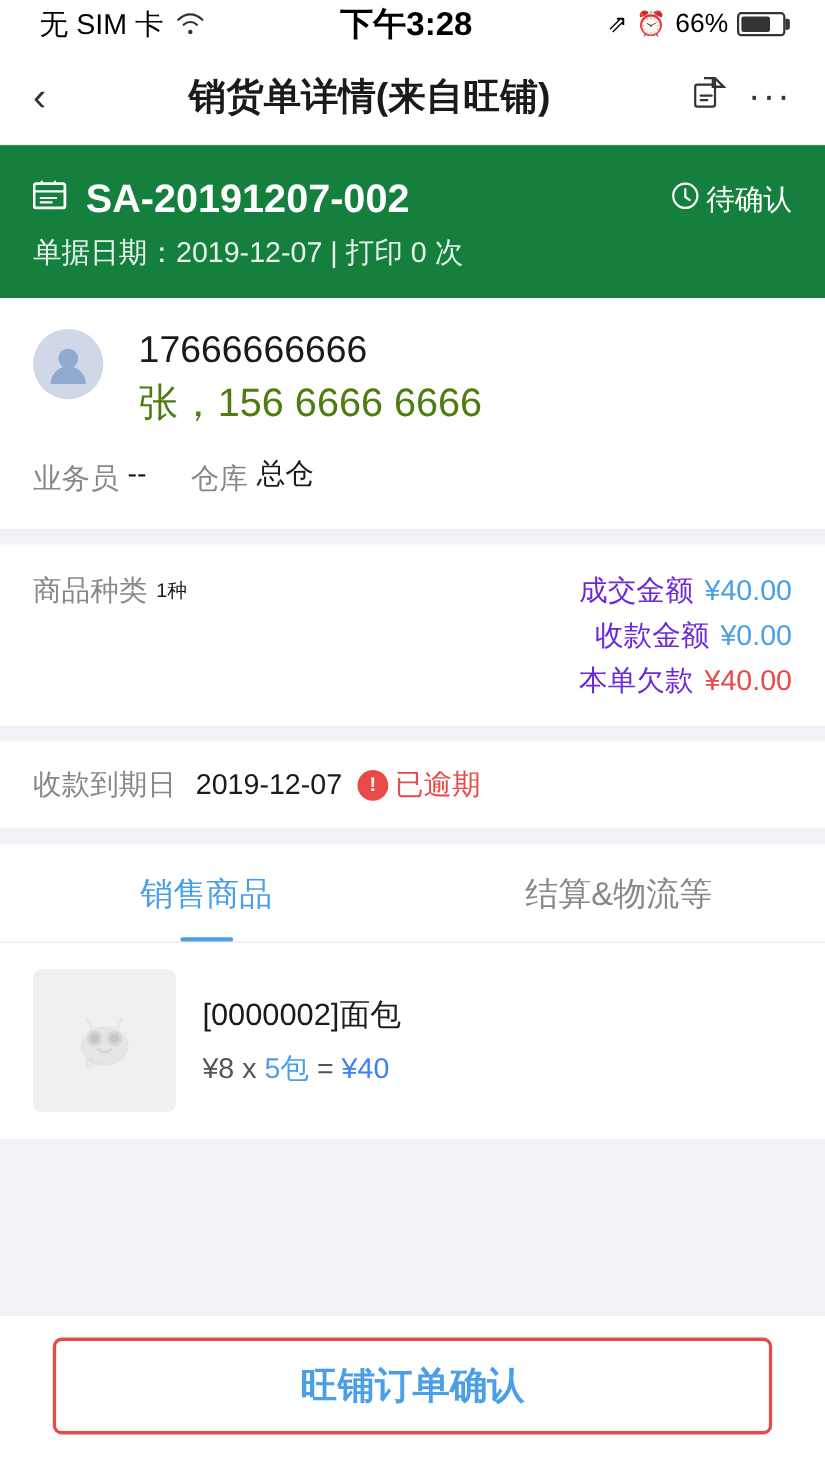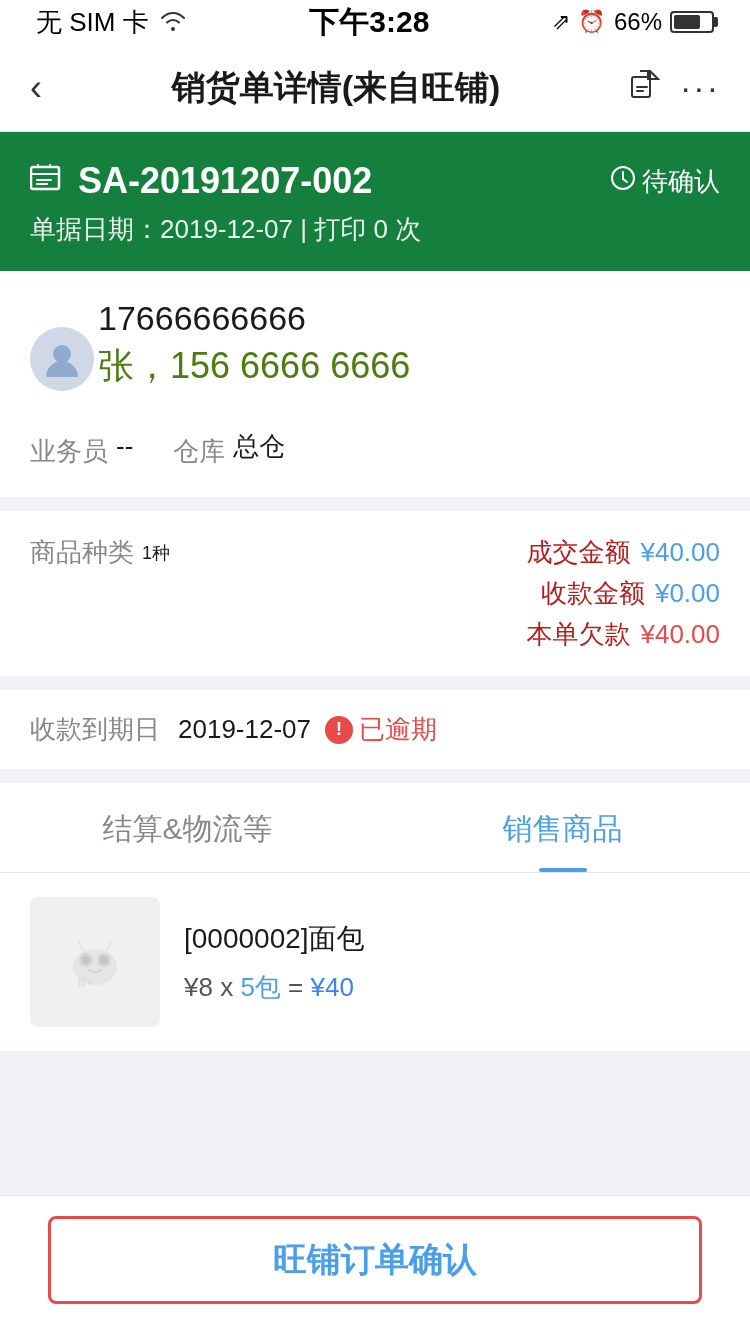--- a/index.html
+++ b/index.html
@@ -91,22 +91,22 @@
 
     
     .white-section {
       background: #fff;
       margin-bottom: 14px;
       padding: 28px 30px;
     }
 
     
     .customer-row {
-      display: flex; align-items: flex-end; gap: 4px;
-      margin-bottom: 32px;
+      display: flex; align-items: flex-start; gap: 32px;
+      margin-bottom: 16px;
     }
     .avatar {
       width: 64px; height: 64px; border-radius: 50%;
       background: #d0d8e8;
       display: flex; align-items: center; justify-content: center;
       font-size: 32px; color: #7a8fab; flex-shrink: 0;
     }
     .customer-info { flex: 1; }
     .customer-phone {
       font-size: 34px; font-weight: 500; color: #1a1a1a; margin-bottom: 4px;
@@ -138,21 +138,21 @@
       display: flex; align-items: center;
     }
     .goods-type-label { font-size: 26px; color: #888; }
     .goods-type-value { font-size: 18px; color: #1a1a1a; margin-left: 8px; }
     .amount-right {
       display: flex; flex-direction: column; align-items: flex-end; gap: 6px;
     }
     .amount-item {
       display: flex; align-items: center; gap: 10px;
     }
-    .amount-item-label { font-size: 26px; color: #b91c1c; }
+    .amount-item-label { font-size: 26px; color: #6d28d9; }
     .amount-item-value { font-size: 26px; }
     .amount-blue { color: #4a9fe8; }
     .amount-red { color: #e84a4a; }
 
     
     .due-section {
       background: #fff;
       margin-bottom: 14px;
       padding: 22px 30px;
       display: flex; align-items: center; gap: 14px;
@@ -367,25 +367,25 @@
   <span class="due-label">收款到期日</span>
   <span class="due-date">2019-12-07</span>
   <div class="overdue-badge">
     <div class="overdue-icon">!</div>
     <span class="overdue-text">已逾期</span>
   </div>
 </div>
 
 <div class="tabs-section">
   <div class="tabs-row">
+    <div class="tab-item active">
+      <span>销售商品</span>
+    </div>
     <div class="tab-item">
       <span>结算&amp;物流等</span>
-    </div>
-    <div class="tab-item active">
-      <span>销售商品</span>
     </div>
   </div>
 
   <div class="product-section">
     <div class="product-row">
       <div class="product-thumb">
 
         <svg viewBox="0 0 80 60" fill="none" xmlns="http://www.w3.org/2000/svg">
           <ellipse cx="40" cy="35" rx="22" ry="18" fill="#ccc"></ellipse>
           <circle cx="31" cy="28" r="7" fill="#999"></circle>

